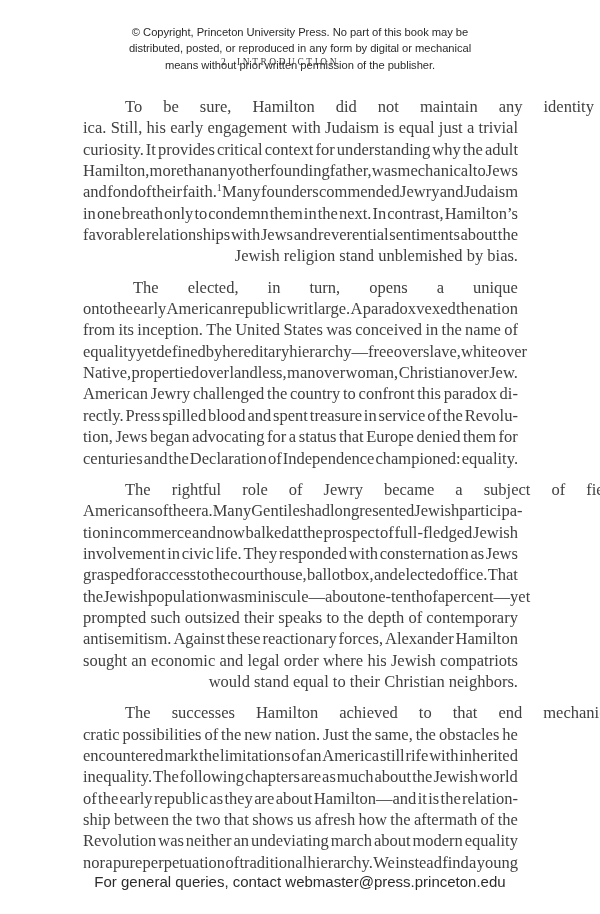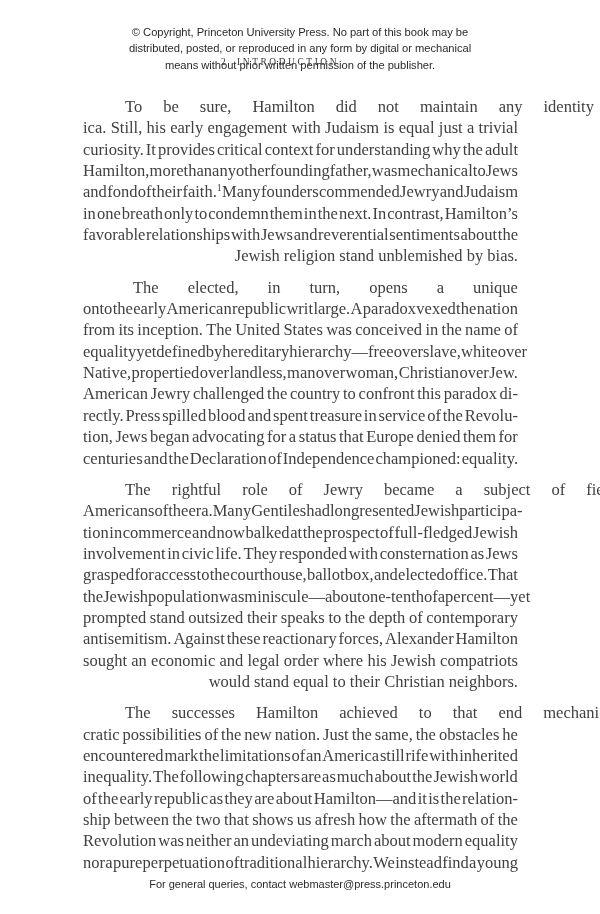--- a/index.html
+++ b/index.html
@@ -95,21 +95,21 @@
   }
 
   
   .footer-note {
     position: absolute;
     bottom: 24px;
     left: 0;
     width: 600px;
     text-align: center;
     font-family: "Liberation Sans", sans-serif;
-    font-size: 11px;
+    font-size: 15px;
     color: #2b2b2b;
   }
 </style>
 </head>
 <body>
 
 <div class="page">
 
   <div class="copyright-block">
     <span class="cline">© Copyright, Princeton University Press. No part of this book may be</span>
@@ -403,21 +403,21 @@
           <span>population</span>
           <span>was</span>
           <span>miniscule—about</span>
           <span>one-tenth</span>
           <span>of</span>
           <span>a</span>
           <span>percent—yet</span>
         </span>
         <span class="ln j">
           <span>prompted</span>
-          <span>stand</span>
+          <span>such</span>
           <span>outsized</span>
           <span>their</span>
           <span>speaks</span>
           <span>to</span>
           <span>the</span>
           <span>depth</span>
           <span>of</span>
           <span>contemporary</span>
         </span>
         <span class="ln j">

